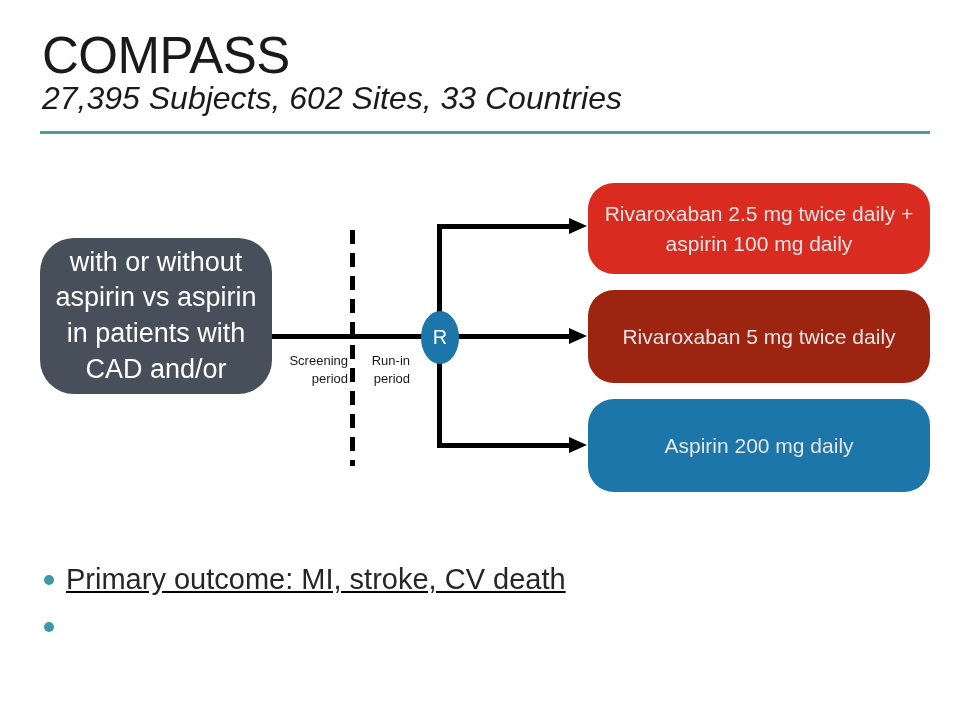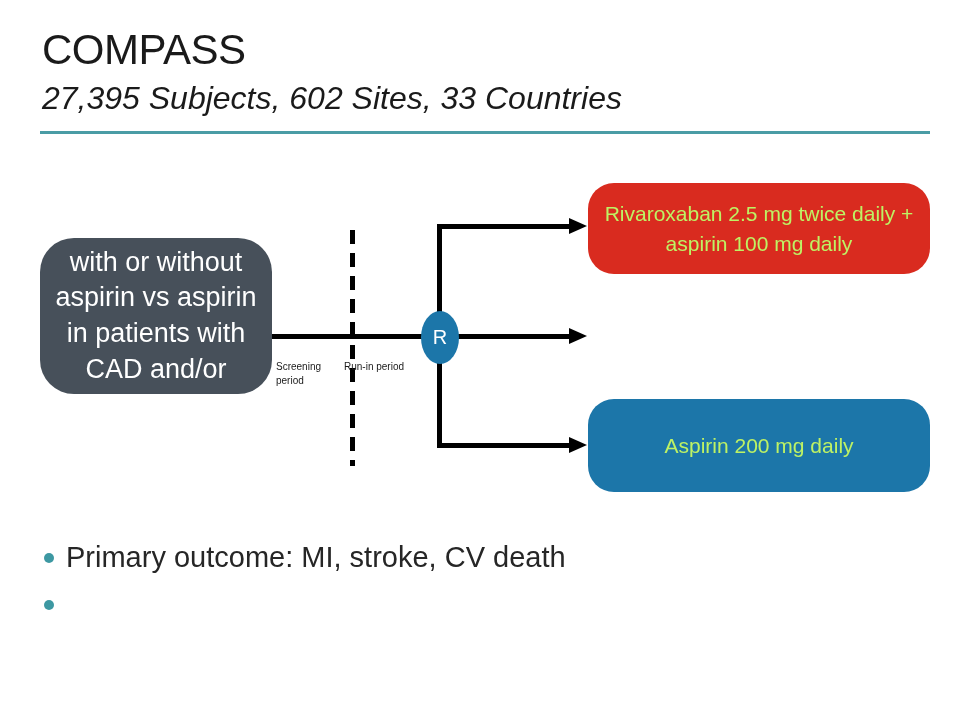--- a/index.html
+++ b/index.html
@@ -9,21 +9,21 @@
     width: 960px; height: 720px;
     margin: 0 auto;
     background: #ffffff;
     font-family: "Liberation Sans", sans-serif;
     overflow: hidden;
   }
 
   
   .title {
     position: absolute; left: 42px; top: 26px;
-    font-size: 42px; letter-spacing: -0.5px;
+    font-size: 51px; letter-spacing: -0.5px;
     color: #1a1a1a; font-weight: 400;
   }
   .subtitle {
     position: absolute; left: 42px; top: 80px;
     font-size: 32px; font-style: italic;
     color: #1a1a1a; font-weight: 400;
   }
   .title-divider {
     position: absolute; left: 40px; top: 131px;
     width: 890px; height: 3px;
@@ -58,51 +58,50 @@
   .arrow-bottom { left: 569px; top: 437px; }
 
   .dashed-divider {
     position: absolute; left: 350px; top: 230px;
     width: 5px; height: 236px;
     background: repeating-linear-gradient(180deg, #000 0 14px, transparent 14px 23px);
   }
 
   .period-label {
     position: absolute; top: 352px;
-    font-size: 10px; line-height: 1.35; text-align: left;
+    font-size: 13px; line-height: 1.35; text-align: right;
     color: #1a1a1a;
-    margin-top: 8px;
   }
   .screening-label { left: 276px; width: 72px; }
   .run-in-label    { left: 344px; width: 66px; }
 
   .randomization-node {
     position: absolute; left: 421px; top: 311px;
     width: 38px; height: 53px;
     border-radius: 50%;
     display: flex; align-items: center; justify-content: center;
     color: #ffffff; font-size: 20px;
     z-index: 3;
   }
 
   .arm-box {
     position: absolute; left: 588px;
     width: 342px;
     border-radius: 26px;
     display: flex; align-items: center; justify-content: center;
     text-align: center;
-    color: #bef264; font-size: 21px; line-height: 1.4;
+    color: #e5e5e5; font-size: 21px; line-height: 1.4;
     padding: 0 14px;
   }
   .arm-1 { top: 183px; height: 91px; }
   .arm-2 { top: 290px; height: 93px; }
   .arm-3 { top: 399px; height: 93px; }
 
   
-  .bullet-list { position: absolute; left: 44px; top: 539px; }
+  .bullet-list { position: absolute; left: 44px; top: 561px; text-decoration: underline; }
   .bullet-item {
     display: flex; align-items: flex-start;
     margin-bottom: 9px;
   }
   .bullet-dot {
     width: 10px; height: 10px; border-radius: 50%;
     margin: 14px 12px 0 0;
     flex: 0 0 auto;
   }
   .bullet-text {
@@ -144,20 +143,23 @@
   <div class="arrow-head arrow-mid"></div>
   <div class="arrow-head arrow-bottom"></div>
 
   <div class="randomization-node" style="background-color: rgb(28, 118, 169);">
     <span>R</span>
   </div>
 
   <div class="arm-box arm-1" style="background-color: rgb(217, 43, 31);">
     <span>Rivaroxaban 2.5 mg twice daily + aspirin 100 mg daily</span>
   </div>
+  <div class="arm-box arm-2" style="background-color: rgb(158, 36, 18);">
+    <span>Rivaroxaban 5 mg twice daily</span>
+  </div>
   <div class="arm-box arm-3" style="background-color: rgb(28, 118, 169);">
     <span>Aspirin 200 mg daily</span>
   </div>
 
   <div class="bullet-list">
     <div class="bullet-item">
       <span class="bullet-dot" style="background-color: rgb(61, 152, 162);"></span>
       <span class="bullet-text">Primary outcome: MI, stroke, CV death</span>
     </div>
     <div class="bullet-item">

